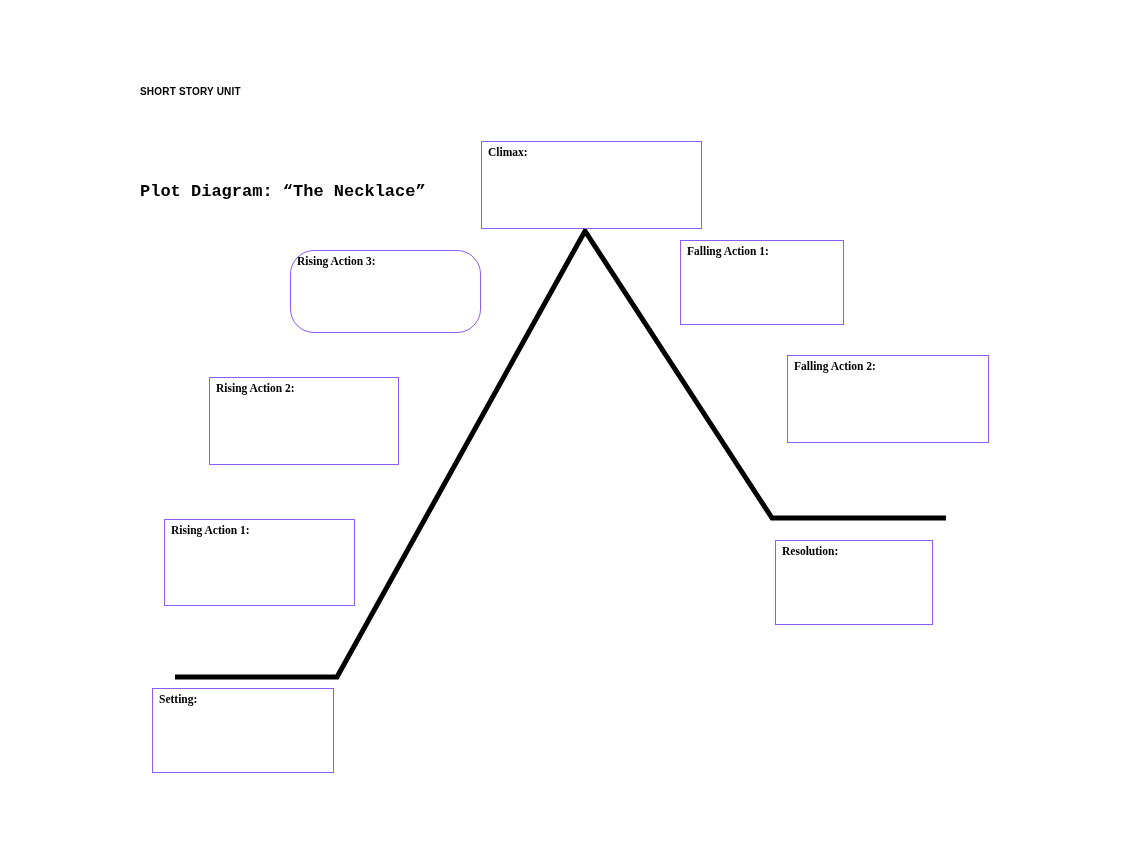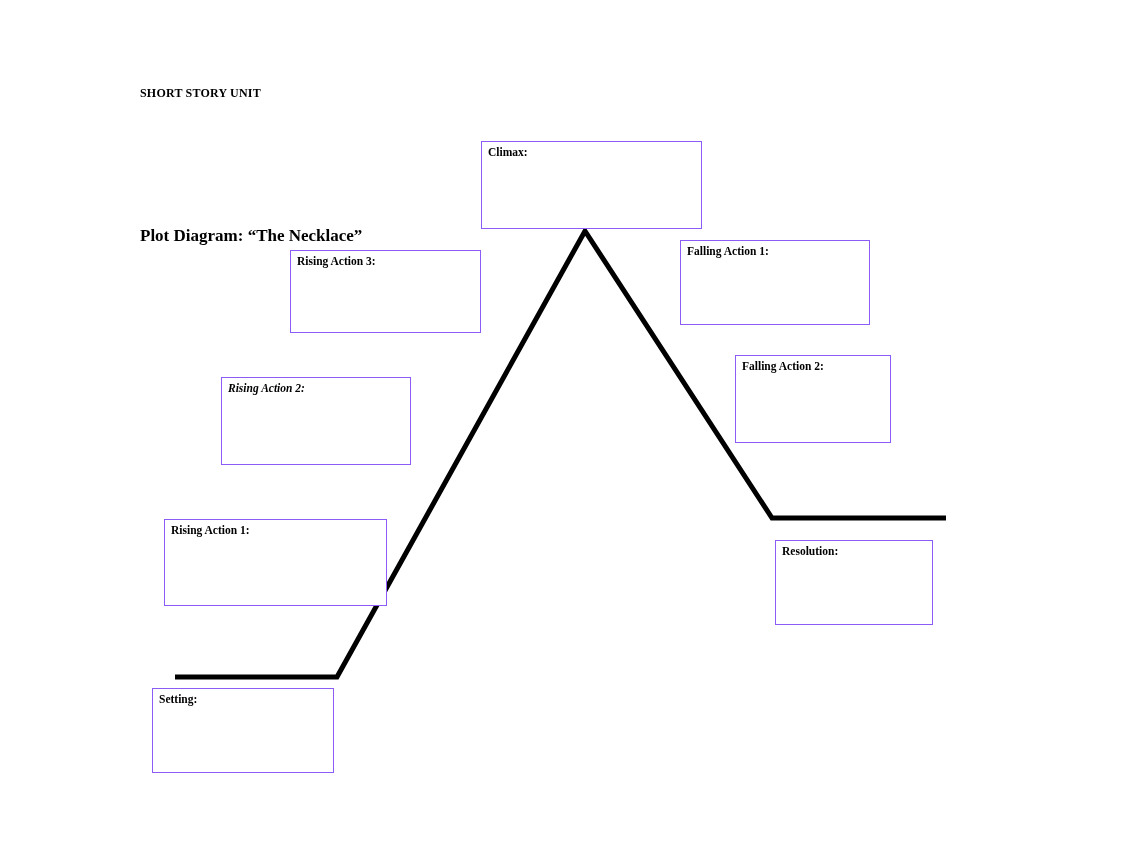--- a/index.html
+++ b/index.html
@@ -24,35 +24,34 @@
     left: 0;
     top: 0;
     width: 1133px;
     height: 865px;
     pointer-events: none;
   }
   .unit-header {
     position: absolute;
     left: 140px;
     top: 86px;
-    font-size: 12px;
+    font-size: 10px;
     font-weight: bold;
     letter-spacing: 0.2px;
     white-space: nowrap;
-    font-family: Liberation Serif, serif;
+    font-family: Liberation Sans, sans-serif;
   }
   .page-title {
     position: absolute;
     left: 140px;
     top: 182px;
     font-size: 17px;
     font-weight: bold;
     white-space: nowrap;
-    font-family: Liberation Serif, serif;
-    margin-top: 44px;
+    font-family: Liberation Mono, monospace;
   }
   .plot-box {
     position: absolute;
     box-sizing: border-box;
     border: 1px solid #8b5cf6;
     background: #ffffff;
   }
   .plot-box-label {
     position: absolute;
     left: 6px;
@@ -73,41 +72,41 @@
   <div class="page-title">Plot Diagram: “The Necklace”</div>
 
   <svg id="plot-line-svg" viewBox="0 0 1133 865" xmlns="http://www.w3.org/2000/svg">
     <polyline fill="none" stroke="#000000" stroke-width="5" stroke-linejoin="miter" stroke-linecap="butt" points="175,677 337,677 585,231 772,518 946,518"></polyline>
   </svg>
 
   <div class="plot-box" style="left:152px; top:688px; width:182px; height:85px;text-align:center;">
     <span class="plot-box-label">Setting:</span>
   </div>
 
-  <div class="plot-box" style="left:164px; top:519px; width:223px; height:87px;">
+  <div class="plot-box" style="left:164px; top:519px; width:191px; height:87px;">
     <span class="plot-box-label">Rising Action 1:</span>
   </div>
 
-  <div class="plot-box" style="left:221px; top:377px; width:190px; height:88px;font-style:italic;">
+  <div class="plot-box" style="left:209px; top:377px; width:190px; height:88px;">
     <span class="plot-box-label">Rising Action 2:</span>
   </div>
 
-  <div class="plot-box" style="left:290px; top:250px; width:191px; height:83px;">
+  <div class="plot-box" style="left:290px; top:250px; width:191px; height:83px;border-radius:24px;">
     <span class="plot-box-label">Rising Action 3:</span>
   </div>
 
   <div class="plot-box" style="left:481px; top:141px; width:221px; height:88px;">
     <span class="plot-box-label">Climax:</span>
   </div>
 
-  <div class="plot-box" style="left:680px; top:240px; width:190px; height:85px;">
+  <div class="plot-box" style="left:680px; top:240px; width:164px; height:85px;">
     <span class="plot-box-label">Falling Action 1:</span>
   </div>
 
-  <div class="plot-box" style="left:735px; top:355px; width:156px; height:88px;">
+  <div class="plot-box" style="left:787px; top:355px; width:202px; height:88px;">
     <span class="plot-box-label">Falling Action 2:</span>
   </div>
 
   <div class="plot-box" style="left:775px; top:540px; width:158px; height:85px;">
     <span class="plot-box-label">Resolution:</span>
   </div>
 
 </div>
 
 </body></html>

